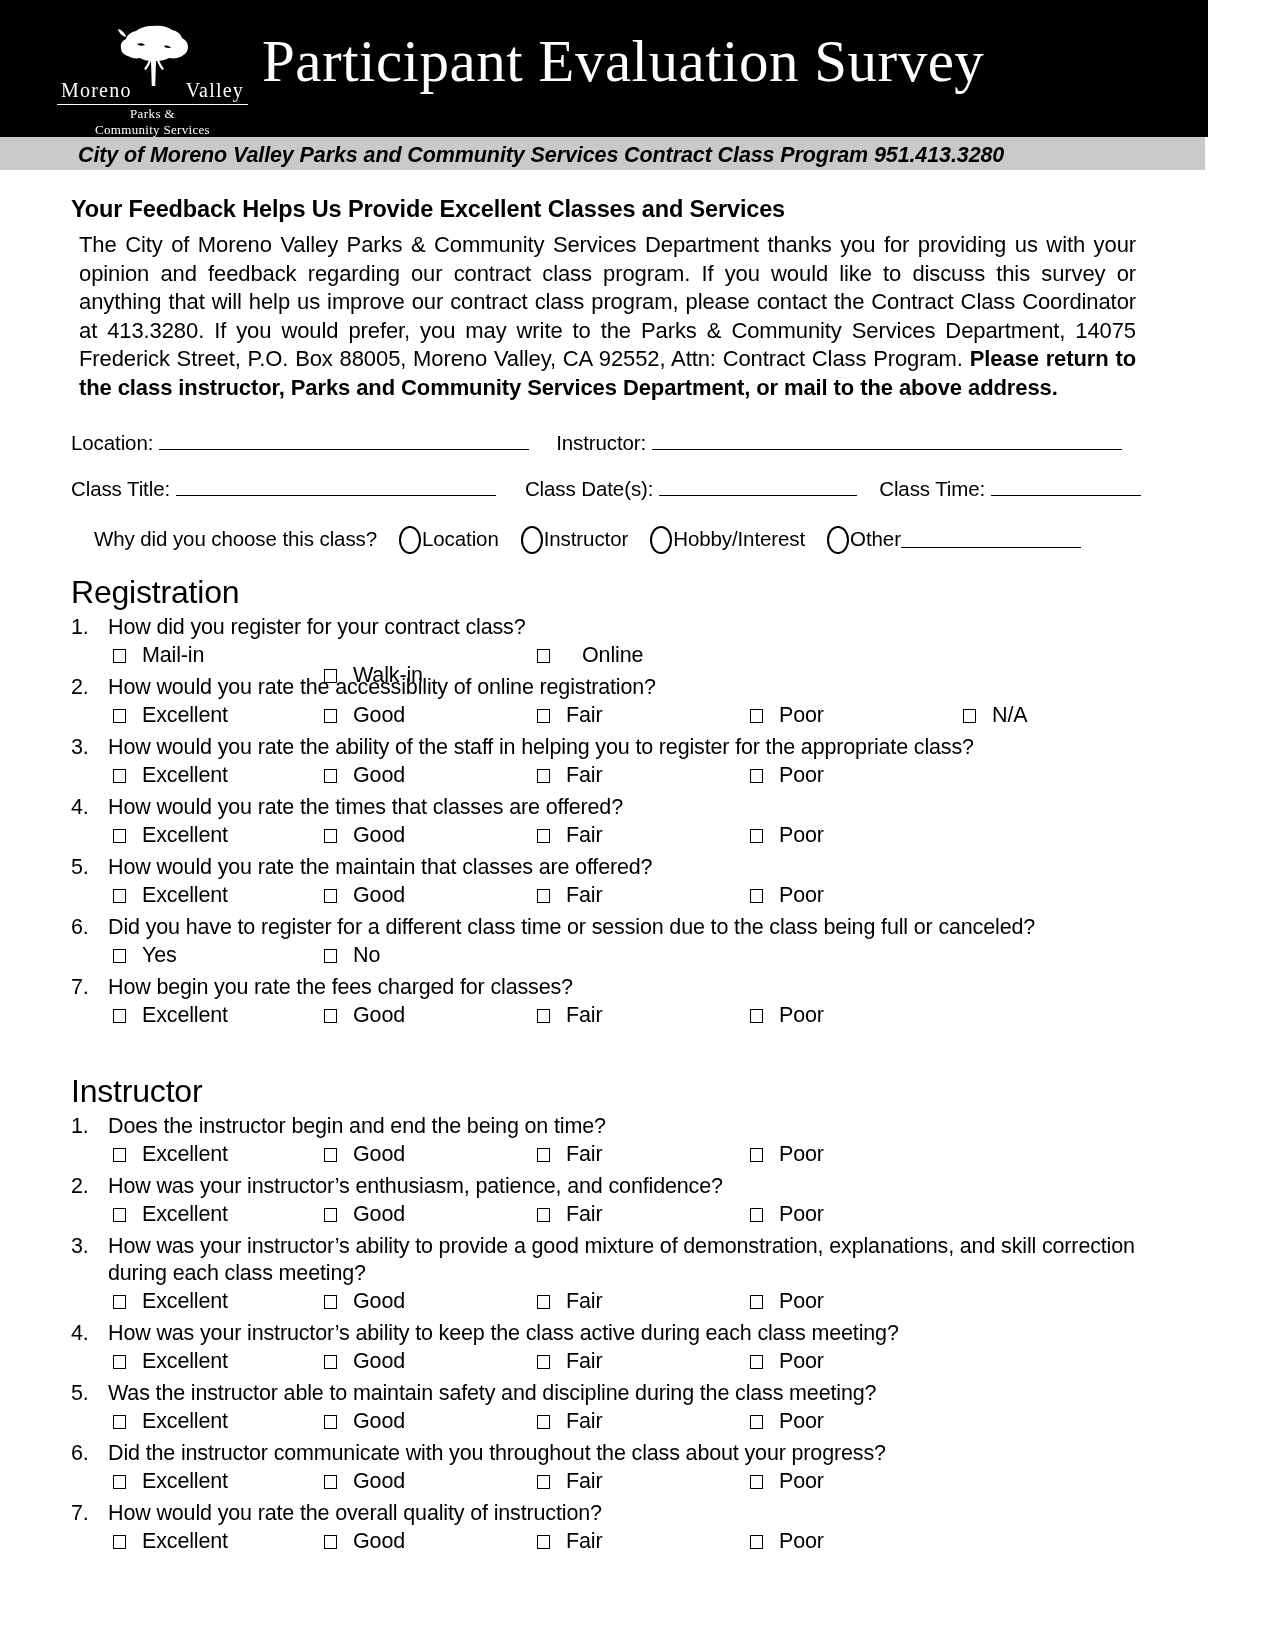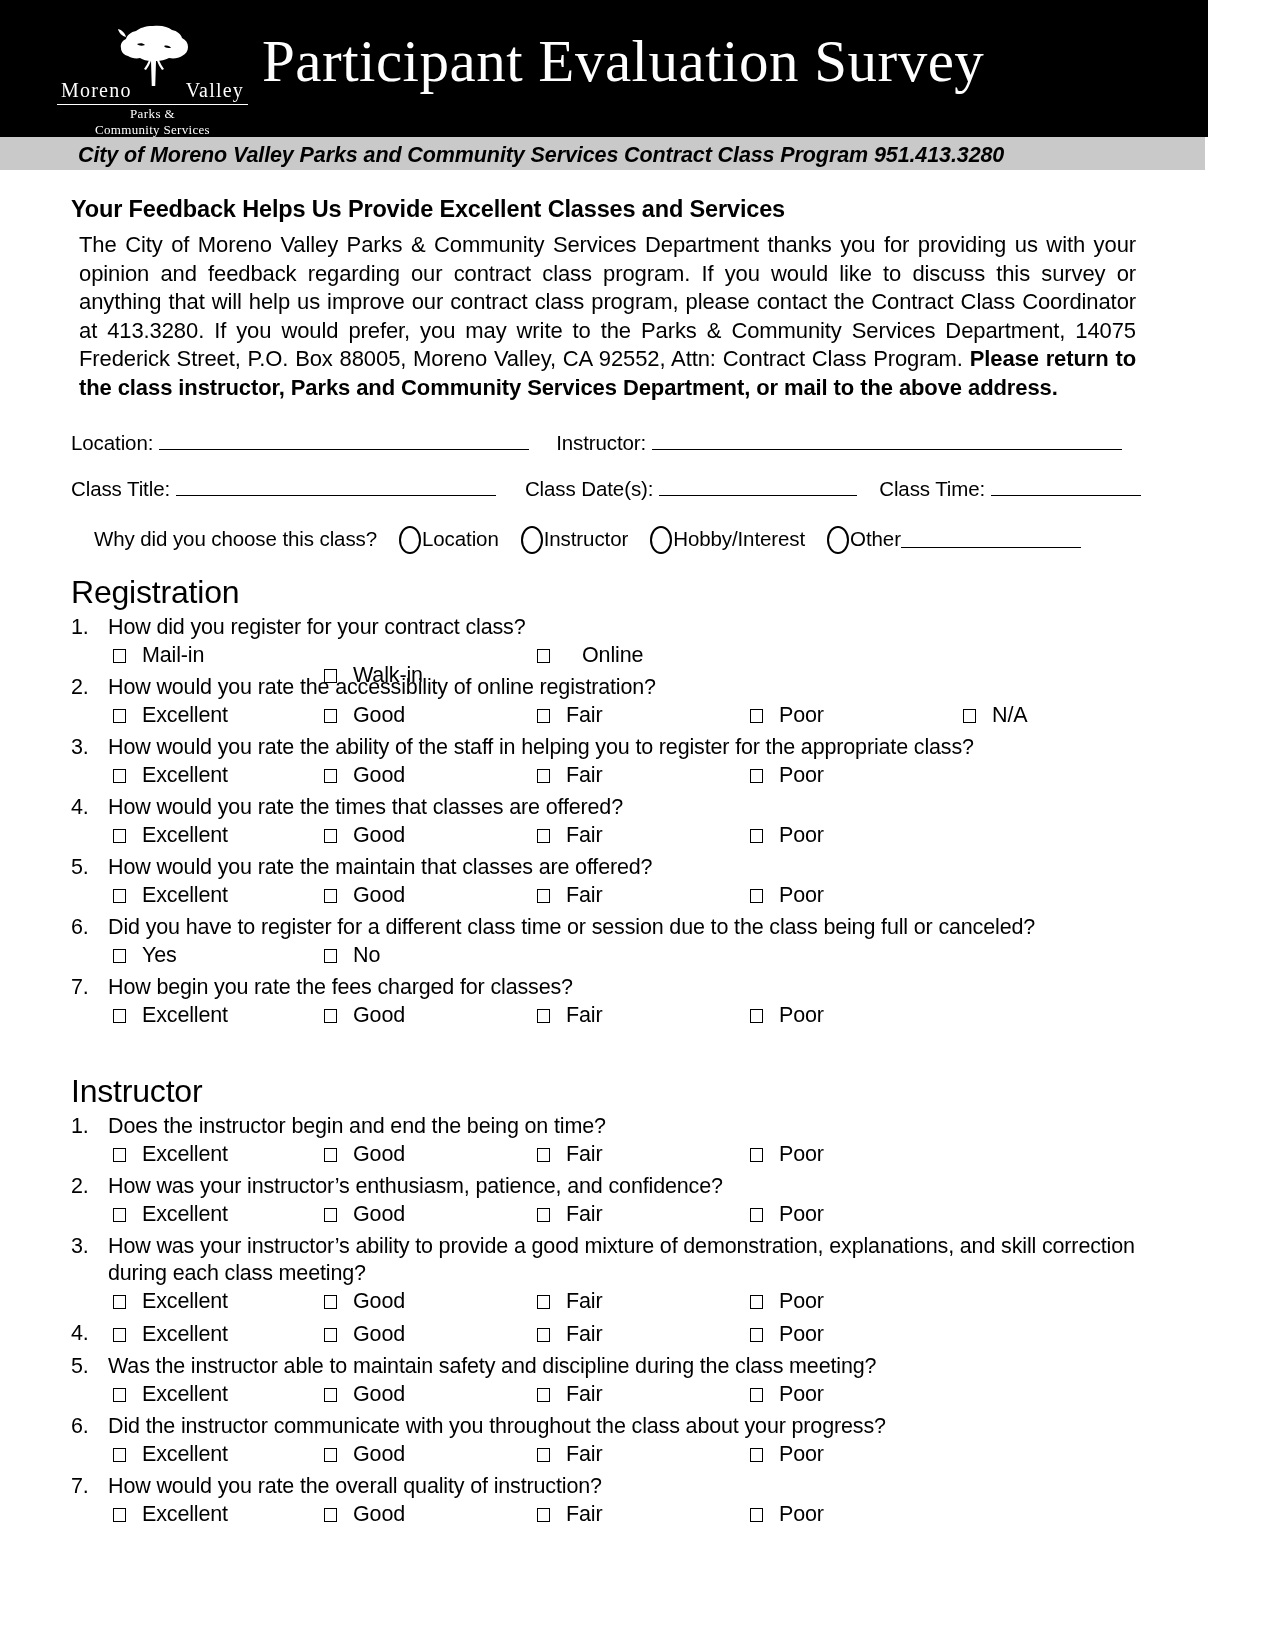--- a/index.html
+++ b/index.html
@@ -486,20 +486,21 @@
             <span>Fair</span>
           </span>
           <span class="opt-item" style="left: 679px;">
             <span class="cb"></span>
             <span>Poor</span>
           </span>
         </div>
       </div>
       <div class="q">
         <span class="qnum">4.</span>
+        <span class="qtext">How was your instructor’s ability to keep the class active during each class meeting?</span>
         <div class="opts">
           <span class="opt-item" style="left: 42px;">
             <span class="cb"></span>
             <span>Excellent</span>
           </span>
           <span class="opt-item" style="left: 253px;">
             <span class="cb"></span>
             <span>Good</span>
           </span>
           <span class="opt-item" style="left: 466px;">

